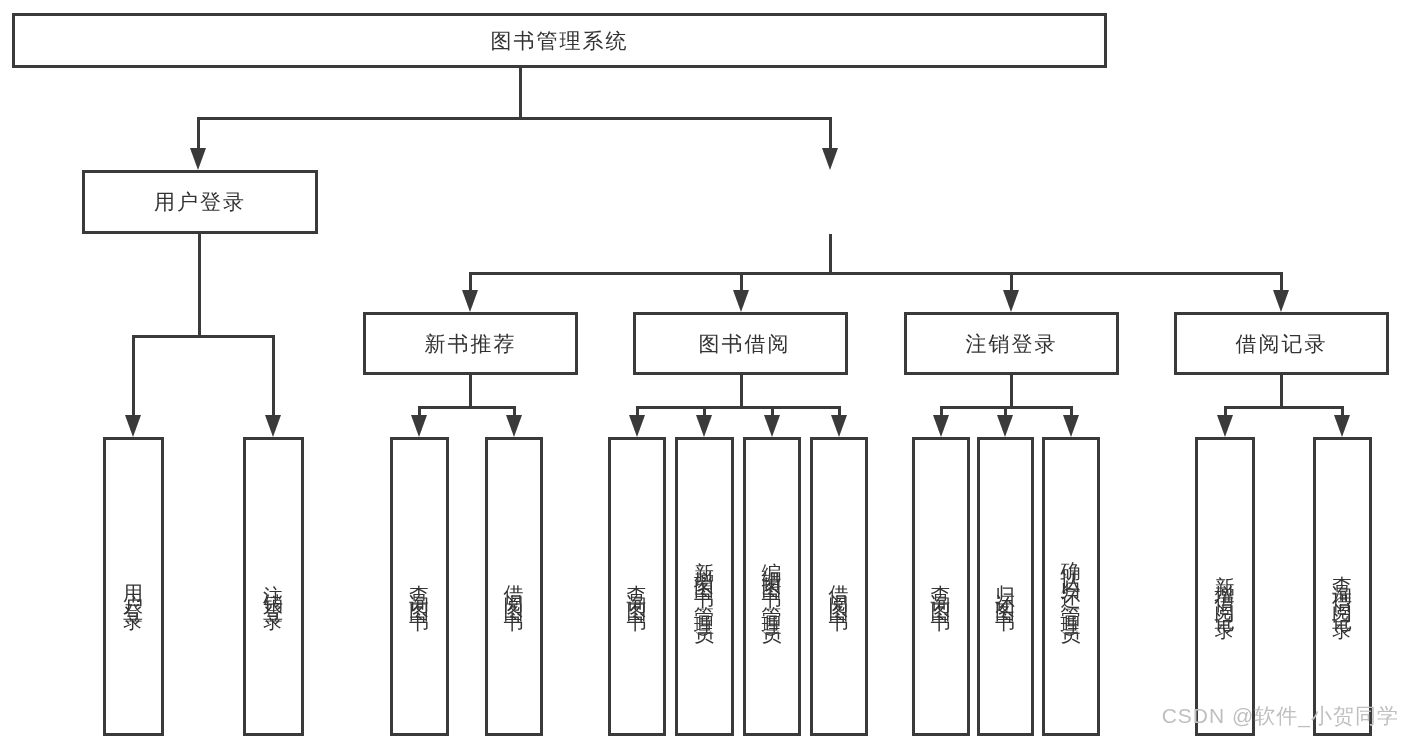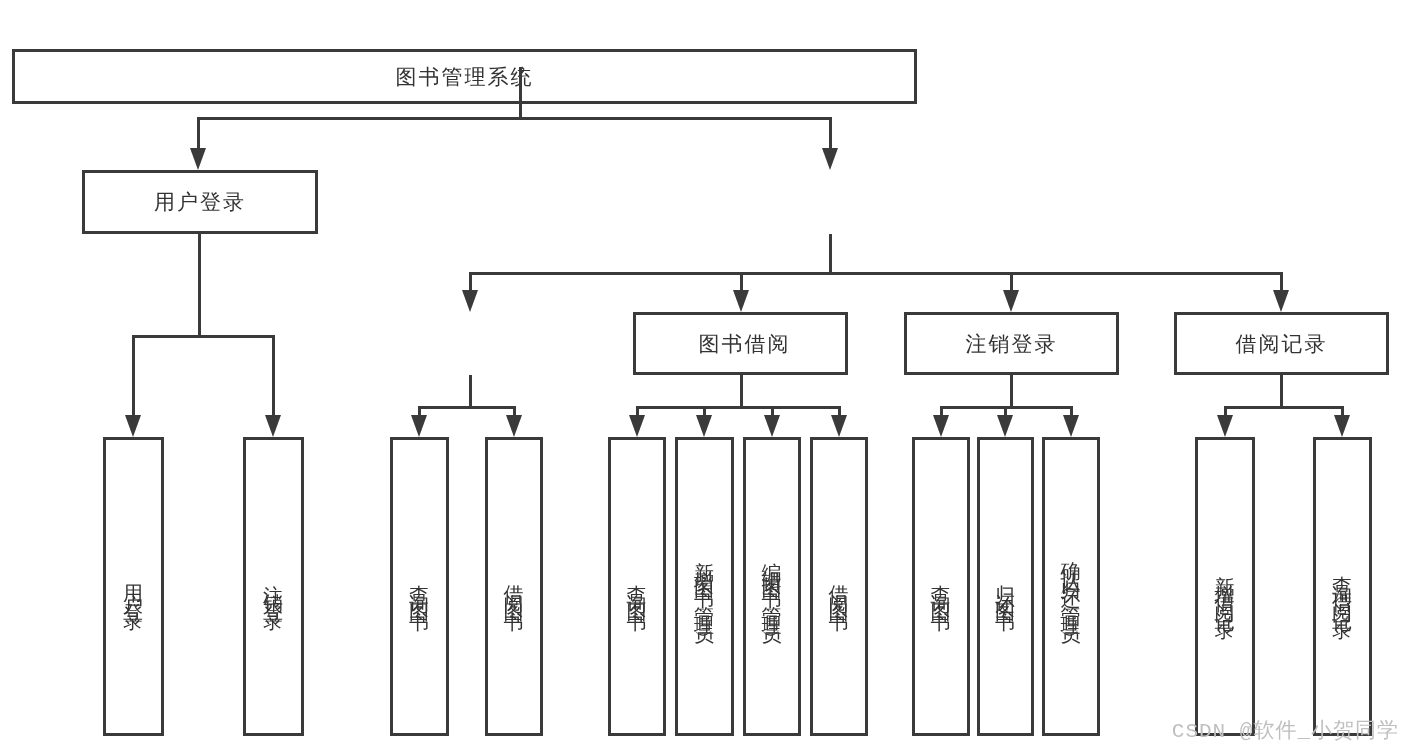--- a/index.html
+++ b/index.html
@@ -43,41 +43,43 @@
   .arrow {
     position: absolute;
     width: 0; height: 0;
     border-left: 8px solid transparent;
     border-right: 8px solid transparent;
     border-top: 22px solid var(--line);
   }
   .watermark {
     position: absolute;
     right: 6px;
-    bottom: 3px;
+    bottom: 17px;
     color: var(--wm);
     font-size: 21px;
     letter-spacing: 1px;
     z-index: 20;
-    font-family: Liberation Mono, monospace;
   }
 </style>
 </head>
 <body>
 
 <div id="canvas">
 
-  <div class="node" style="left:12px; top:13px; width:905px; height:55px;margin-top:36px;">
+  <div class="node" style="left:12px; top:13px; width:1095px; height:55px;">
     <span>图书管理系统</span>
   </div>
 
   <div class="node" style="left:82px; top:170px; width:236px; height:64px;">
     <span>用户登录</span>
   </div>
 
+  <div class="node" style="left:363px; top:312px; width:215px; height:63px;">
+    <span>新书推荐</span>
+  </div>
   <div class="node" style="left:633px; top:312px; width:215px; height:63px;padding-left:8px;">
     <span>图书借阅</span>
   </div>
   <div class="node" style="left:904px; top:312px; width:215px; height:63px;">
     <span>注销登录</span>
   </div>
   <div class="node" style="left:1174px; top:312px; width:215px; height:63px;">
     <span>借阅记录</span>
   </div>
 

